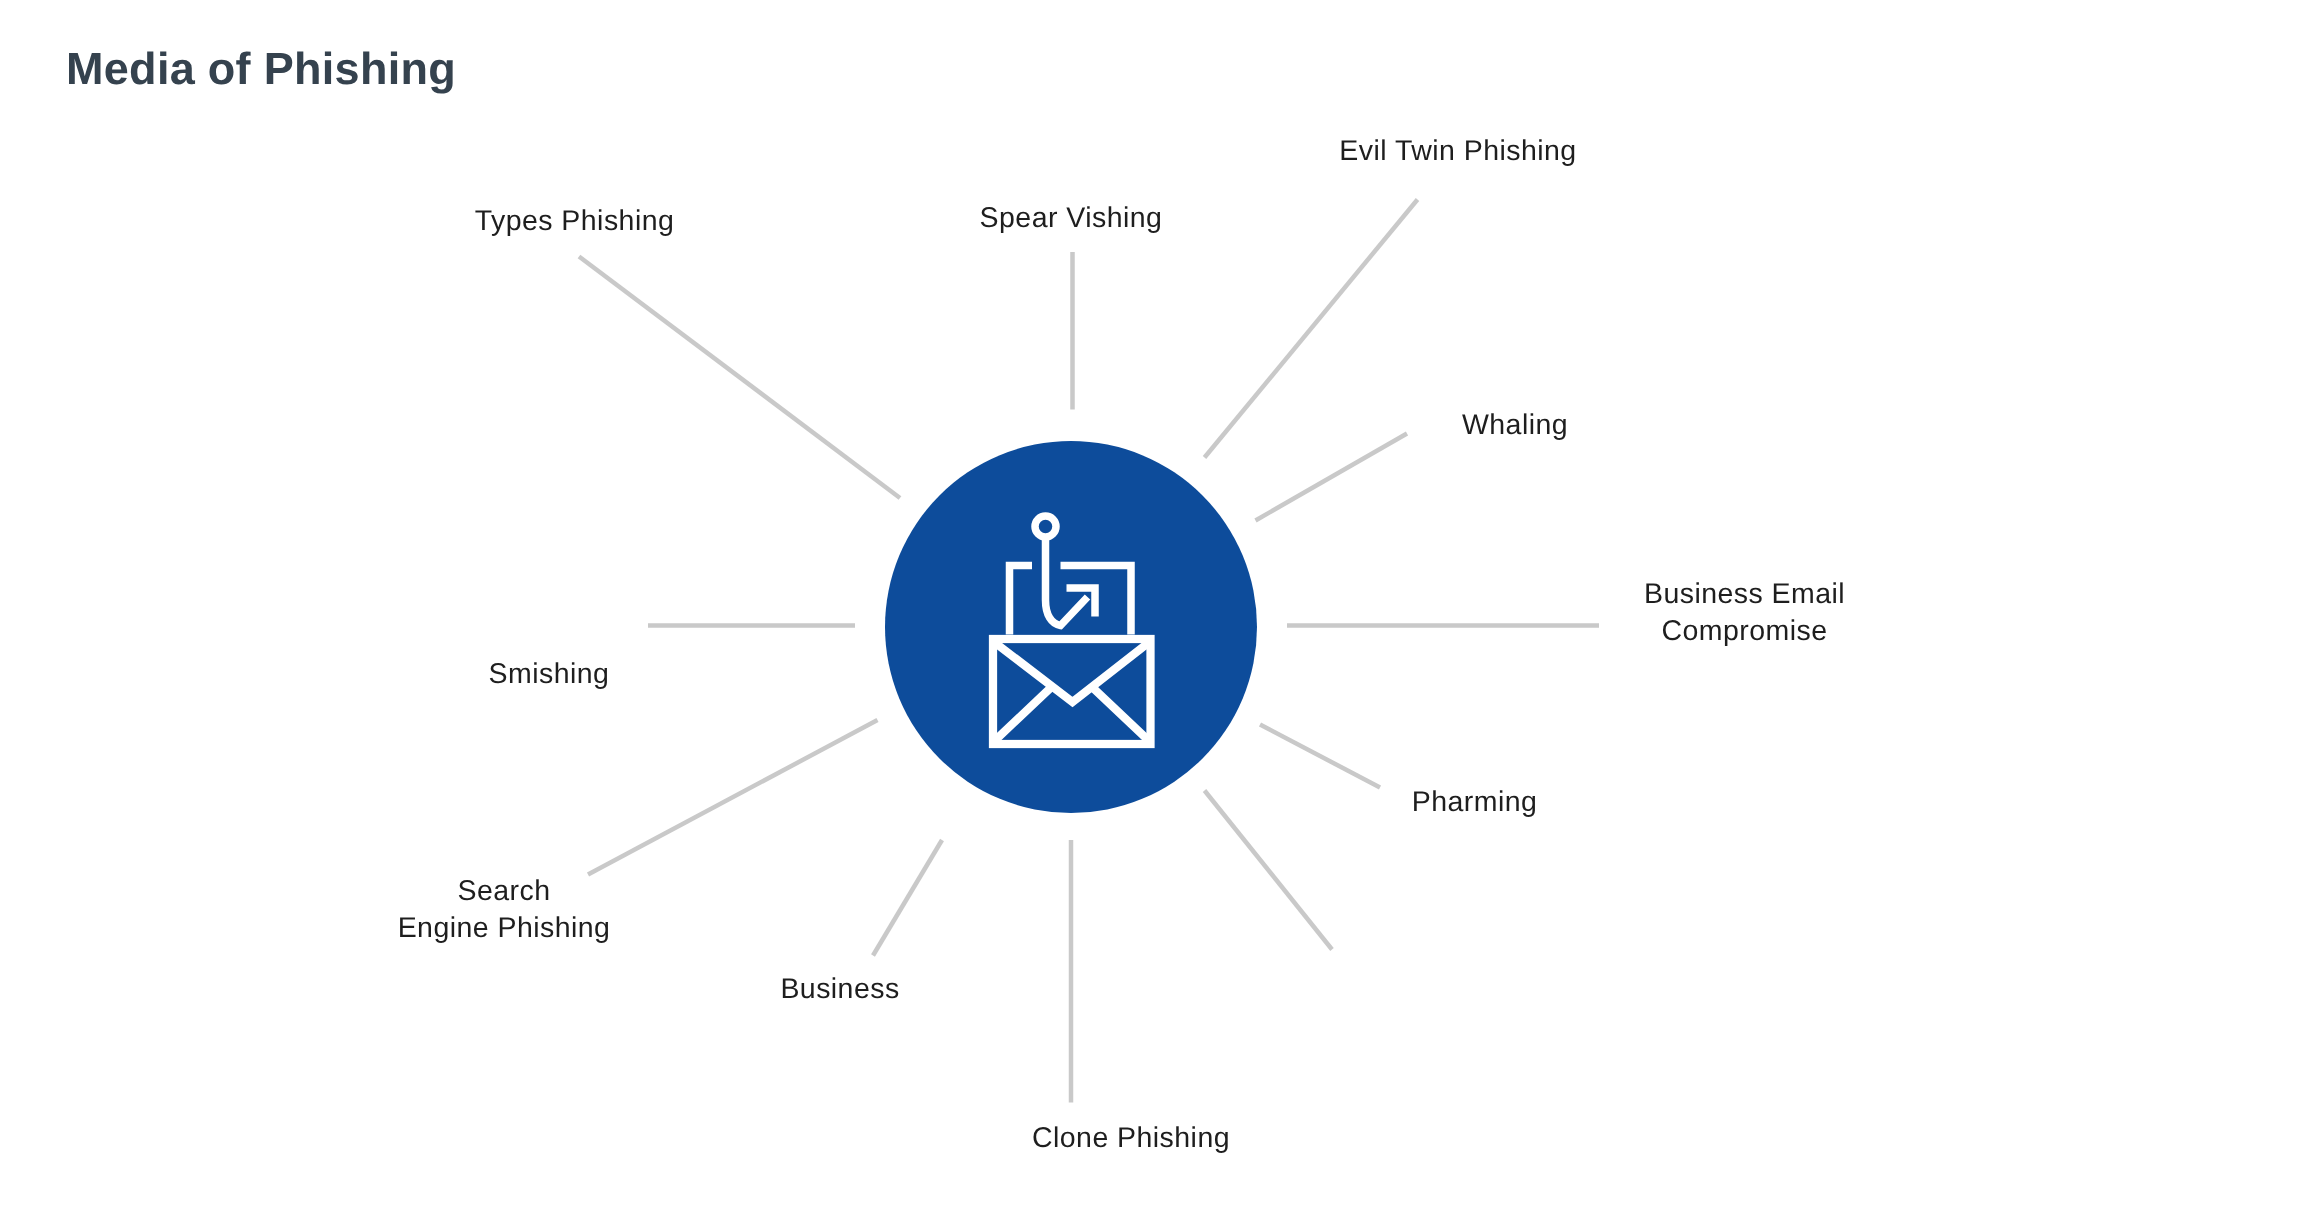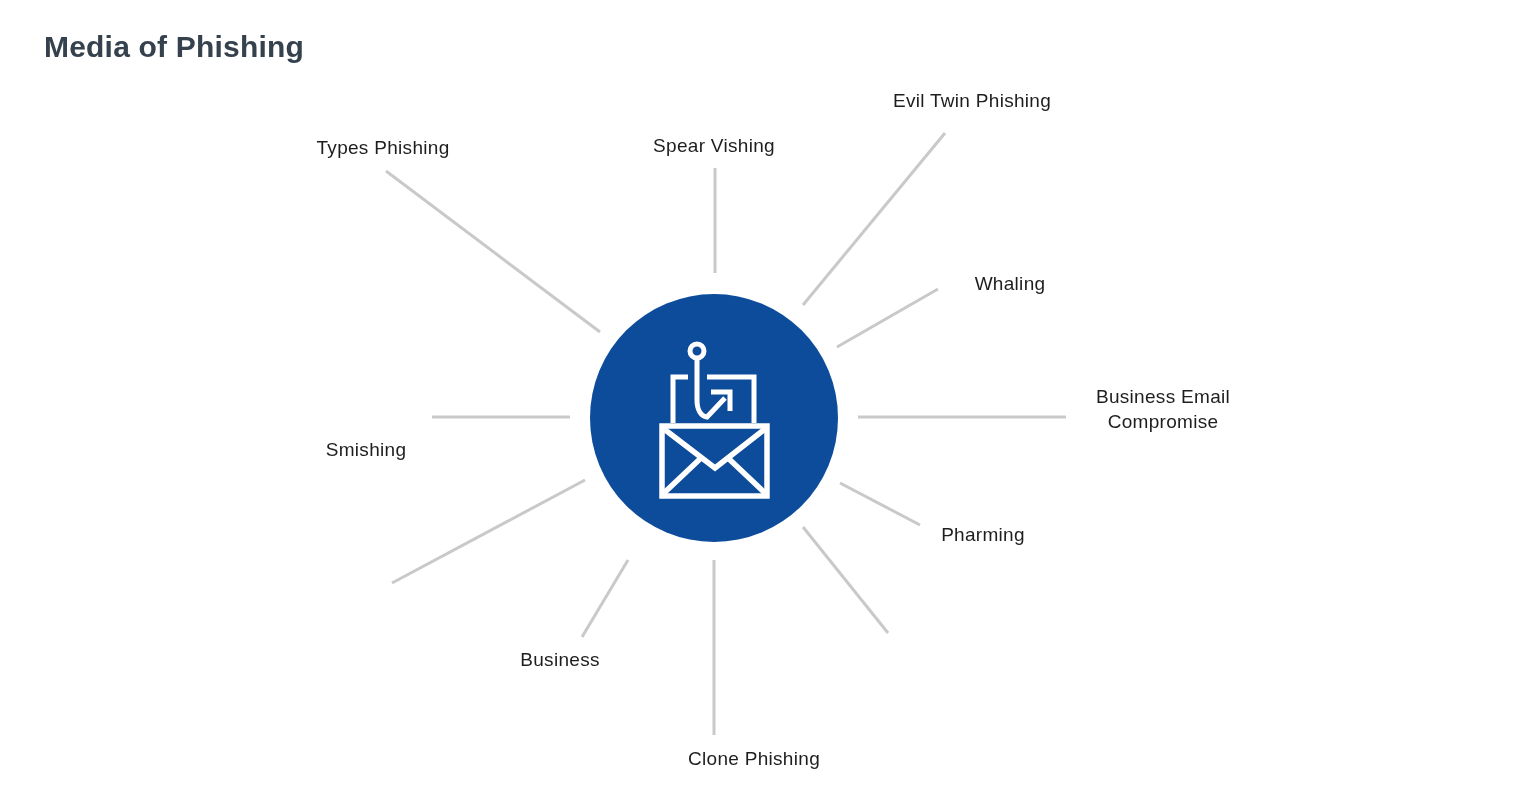--- a/index.html
+++ b/index.html
@@ -102,15 +102,17 @@
 
   <div class="label" style="left:383px;  top:148px;">Types Phishing</div>
   <div class="label" style="left:714px;  top:146px;">Spear Vishing</div>
   <div class="label" style="left:972px;  top:101px;">Evil Twin Phishing</div>
   <div class="label" style="left:997px;  top:284px;margin-left:13px;">Whaling</div>
   <div class="label" style="left:1163px; top:409px;">Business Email
 Compromise</div>
   <div class="label" style="left:983px;  top:535px;">Pharming</div>
   <div class="label" style="left:714px;  top:759px;margin-left:40px;">Clone Phishing</div>
   <div class="label" style="left:560px;  top:660px;">Business</div>
+  <div class="label" style="left:336px;  top:607px;">Search
+Engine Phishing</div>
   <div class="label" style="left:366px;  top:418px;margin-top:32px;">Smishing</div>
 
 </div>
 
 </body></html>

